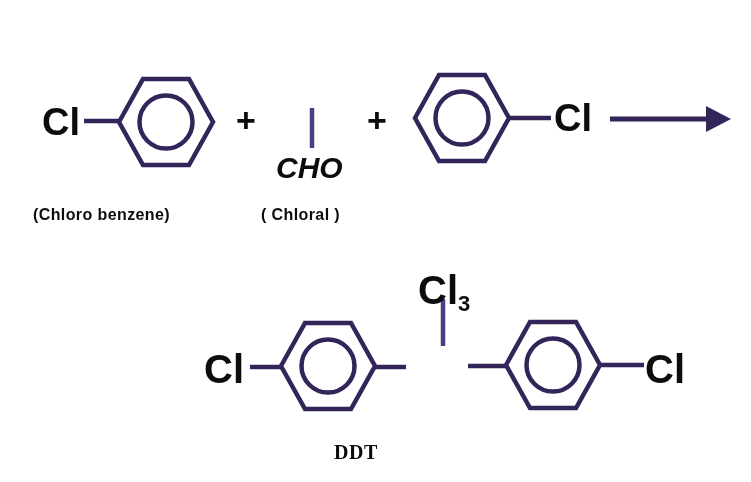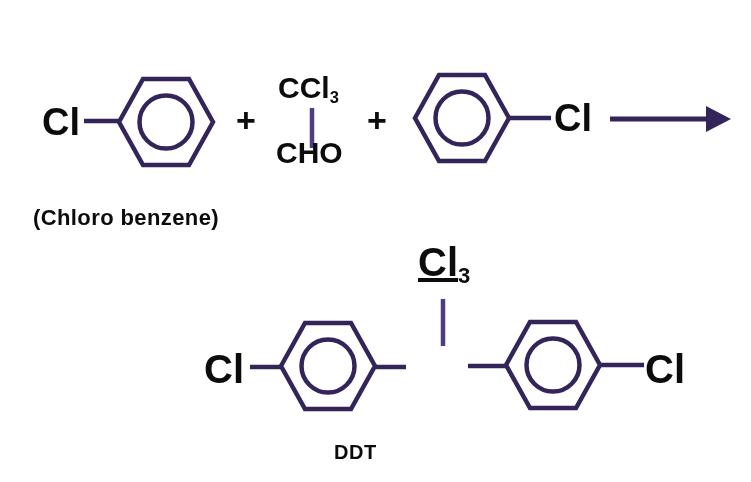--- a/index.html
+++ b/index.html
@@ -22,22 +22,22 @@
   }
   .sub {
     font-size: 0.55em;
     display: inline-block;
     transform: translateY(0.32em);
   }
   .fs-big-top    { font-size: 38px; }
   .fs-big-bottom { font-size: 40px; }
   .fs-formula    { font-size: 30px; }
   .fs-plus       { font-size: 34px; }
-  .fs-label      { font-size: 22px; letter-spacing: 0.4px; }
-  .fs-ddt        { font-size: 20px; letter-spacing: 0.6px; }
+  .fs-label      { font-size: 16px; letter-spacing: 0.4px; }
+  .fs-ddt        { font-size: 20px; letter-spacing: 0.6px; font-family: Liberation Serif, serif; }
 </style>
 </head>
 <body>
 
 <div class="canvas">
 
   <svg class="layer" width="751" height="482" viewBox="0 0 751 482">
     <defs>
       <g id="benzene" fill="none" stroke="#33255a" stroke-width="4.5">
         <polygon points="-47,0 -23,-43 23,-43 47,0 23,43 -23,43" stroke-linejoin="miter"></polygon>
@@ -62,33 +62,33 @@
     <line x1="250" y1="367" x2="281" y2="367" stroke="#33255a" stroke-width="4.5"></line>
     <line x1="375" y1="367" x2="406" y2="367" stroke="#33255a" stroke-width="4.5"></line>
     <line x1="468" y1="366" x2="506" y2="366" stroke="#33255a" stroke-width="4.5"></line>
     <line x1="600" y1="365" x2="644" y2="365" stroke="#33255a" stroke-width="4.5"></line>
   </svg>
 
   <span class="txt fs-big-top" style="left:42px; top:103px;">Cl</span>
 
   <span class="txt fs-plus" style="left:236px; top:103px;">+</span>
 
-  <span class="txt fs-formula" style="left:278px; top:73px;"><span>CCl</span><span class="sub">3</span></span>
 
-  <span class="txt fs-formula" style="left:276px; top:138px;">CHO</span>
+  <span class="txt fs-formula" style="left:276px; top:153px;font-style:italic;">CHO</span>
 
   <span class="txt fs-plus" style="left:367px; top:103px;">+</span>
 
   <span class="txt fs-big-top" style="left:554px; top:99px;">Cl</span>
 
 
   <span class="txt fs-label" style="left:33px; top:207px;">(Chloro benzene)</span>
 
+  <span class="txt fs-label" style="left:261px; top:207px;">( Chloral )</span>
 
-  <span class="txt fs-big-bottom" style="left:418px; top:242px;text-decoration:underline;"><span>Cl</span><span class="sub">3</span></span>
+  <span class="txt fs-big-bottom" style="left:418px; top:270px;"><span>Cl</span><span class="sub">3</span></span>
 
   <span class="txt fs-big-bottom" style="left:204px; top:349px;">Cl</span>
 
 
   <span class="txt fs-big-bottom" style="left:645px; top:349px;">Cl</span>
 
   <span class="txt fs-ddt" style="left:334px; top:442px;">DDT</span>
 
 </div>
 

